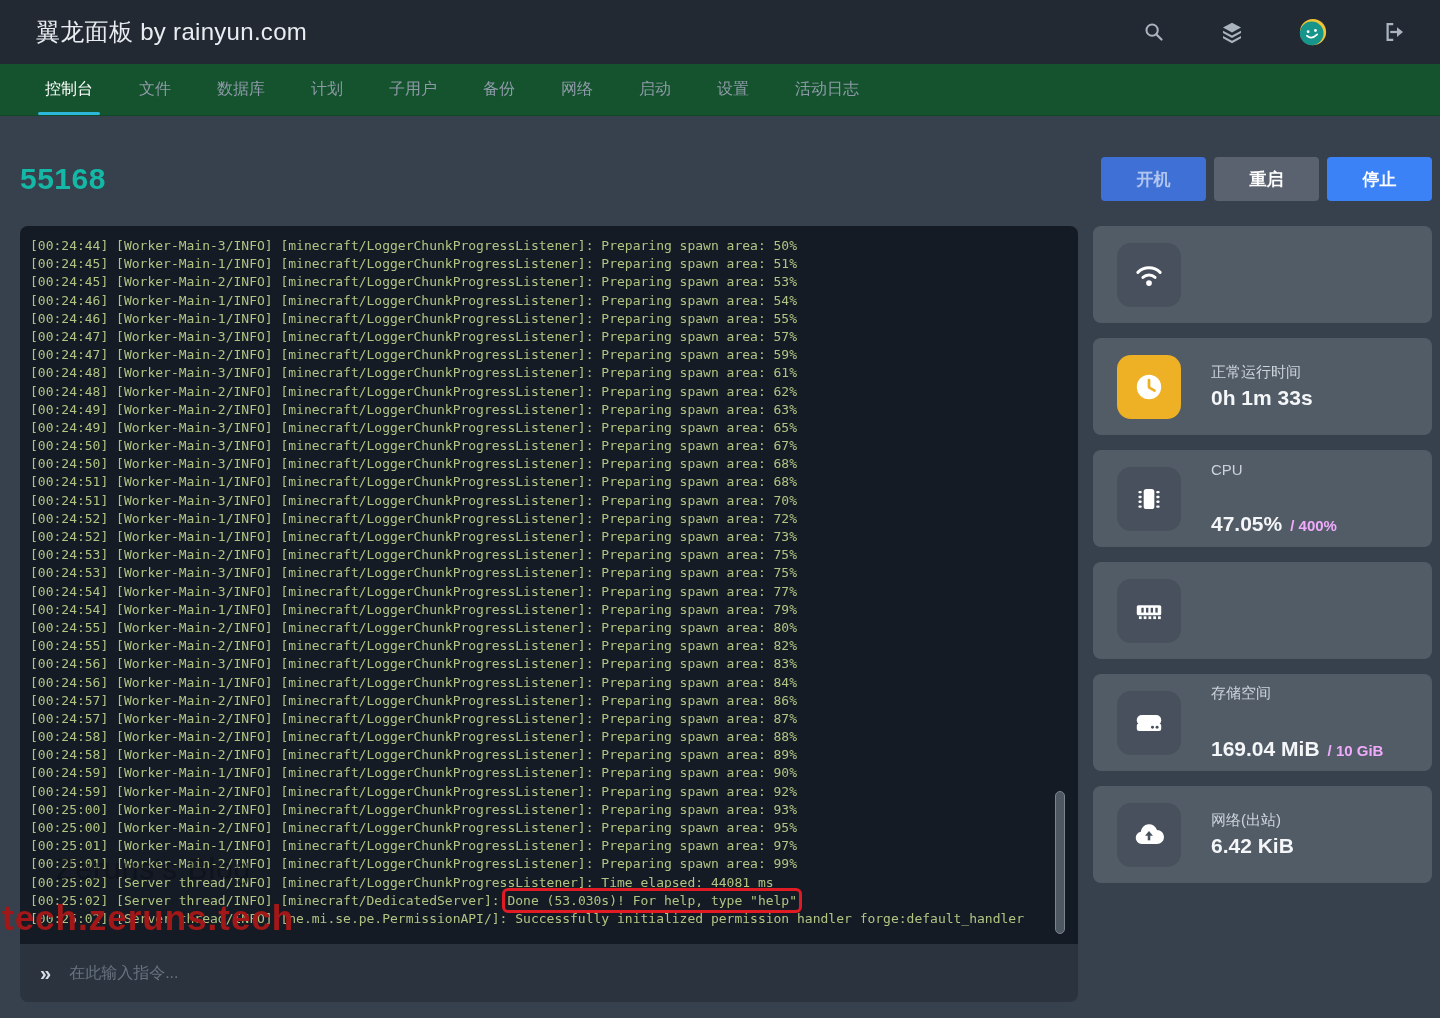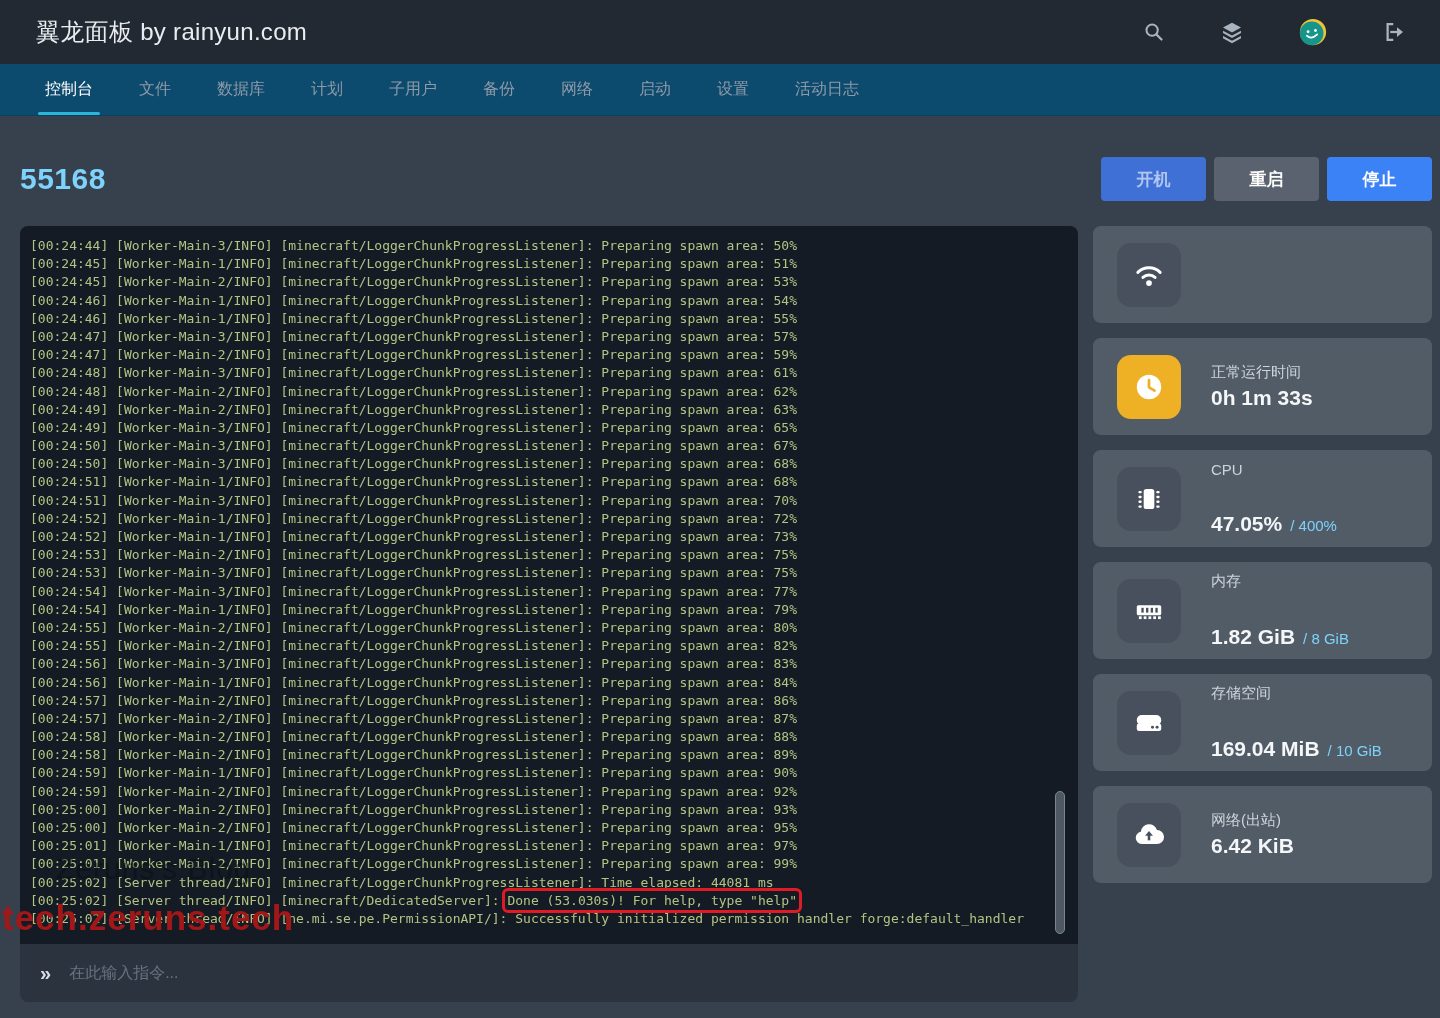--- a/index.html
+++ b/index.html
@@ -18,40 +18,40 @@
     display: flex; align-items: center;
     padding: 0 34px 0 36px;
   }
   .app-title { font-size: 24px; color: #e9edf1; font-weight: 400; letter-spacing: .3px; }
   .header-icons { margin-left: auto; display: flex; align-items: center; gap: 54px; }
   .hicon { width: 24px; height: 24px; color: #a9b4c0; display: inline-flex; }
   .hicon svg { width: 100%; height: 100%; }
 
   
   .nav {
-    height: 52px; background: #0c4a6e;
+    height: 52px; background: #14532d;
     display: flex; align-items: stretch;
     padding-left: 22px;
     border-bottom: 1px solid rgba(0,0,0,.12);
   }
   .tab {
     padding: 0 23px; display: flex; align-items: center;
     color: #8e9aa8; font-size: 16px; position: relative; cursor: pointer;
     white-space: nowrap;
   }
   .tab.active { color: #ffffff; }
   .tab.active::after {
     content: ""; position: absolute; left: 16px; right: 16px; bottom: 0;
     height: 3px; background: #2cb6da; border-radius: 2px;
   }
 
   
   .content { padding: 0 8px 0 20px; }
   .topbar { display: flex; align-items: center; margin: 38px 0 22px; height: 50px; }
-  .server-id { font-size: 30px; color: #7dd3fc; font-weight: 600; margin: 0; letter-spacing: .5px; }
+  .server-id { font-size: 30px; color: #14b8a6; font-weight: 600; margin: 0; letter-spacing: .5px; }
   .actions { margin-left: auto; display: flex; gap: 8px; }
   .btn {
     width: 105px; height: 44px; border-radius: 4px; border: none;
     font-size: 17px; font-weight: 700; color: #fff; cursor: pointer;
     font-family: "Liberation Sans", sans-serif;
   }
   .btn-start { background: #3e70d6; color: rgba(255,255,255,.6); }
   .btn-restart { background: #59626e; }
   .btn-stop { background: #3b82f6; }
 
@@ -109,21 +109,21 @@
   .icon-sq {
     width: 64px; height: 64px; border-radius: 14px; background: #47505c;
     display: flex; align-items: center; justify-content: center; flex: none;
   }
   .card-icon { width: 34px; height: 34px; color: #fff; display: inline-flex; }
   .card-icon svg { width: 100%; height: 100%; }
   .card-text { margin-left: 30px; min-width: 0; }
   .card-label { font-size: 15px; color: #ccd3da; margin-bottom: 4px; }
   .card-value-row { display: flex; align-items: baseline; gap: 8px; }
   .card-value { font-size: 21px; font-weight: 700; color: #f4f6f8; white-space: nowrap; }
-  .card-suffix { font-size: 15px; font-weight: 400; color: #7dd3fc; white-space: nowrap; margin-top: 35px; }
+  .card-suffix { font-size: 15px; font-weight: 700; color: #f0abfc; white-space: nowrap; margin-top: 35px; }
 </style>
 </head>
 <body>
 
 <div class="header">
   <div class="app-title">翼龙面板 by rainyun.com</div>
   <div class="header-icons">
     <span class="hicon">
       <svg viewBox="0 0 32 32">
           <circle cx="13.5" cy="13.5" r="7.5" fill="none" stroke="currentColor" stroke-width="2.7"></circle>
@@ -258,27 +258,20 @@
                 <rect x="15.5" y="21" width="2.6" height="2.6"></rect>
                 <rect x="20" y="21" width="2.6" height="2.6"></rect>
                 <rect x="24.5" y="21" width="2.6" height="2.6"></rect>
                 <rect x="8.8" y="13" width="2.2" height="4.5" fill="#47505c"></rect>
                 <rect x="13.2" y="13" width="2.2" height="4.5" fill="#47505c"></rect>
                 <rect x="17.6" y="13" width="2.2" height="4.5" fill="#47505c"></rect>
                 <rect x="22" y="13" width="2.2" height="4.5" fill="#47505c"></rect>
               </svg>
             </span>
     </div>
-    <div class="card-text">
-      <div class="card-label">内存</div>
-      <div class="card-value-row">
-        <span class="card-value">1.82 GiB</span>
-        <span class="card-suffix">/ 8 GiB</span>
-      </div>
-    </div>
   </div>
 
   <div class="card">
     <div class="icon-sq">
       <span class="card-icon">
               <svg viewBox="0 0 32 32" fill="#fff">
                 <rect x="4.5" y="8.5" width="23" height="9.5" rx="4.7"></rect>
                 <rect x="4.5" y="16.5" width="23" height="7" rx="2.2"></rect>
                 <circle cx="19.3" cy="20" r="1.4" fill="#47505c"></circle>
                 <circle cx="23.6" cy="20" r="1.4" fill="#47505c"></circle>

